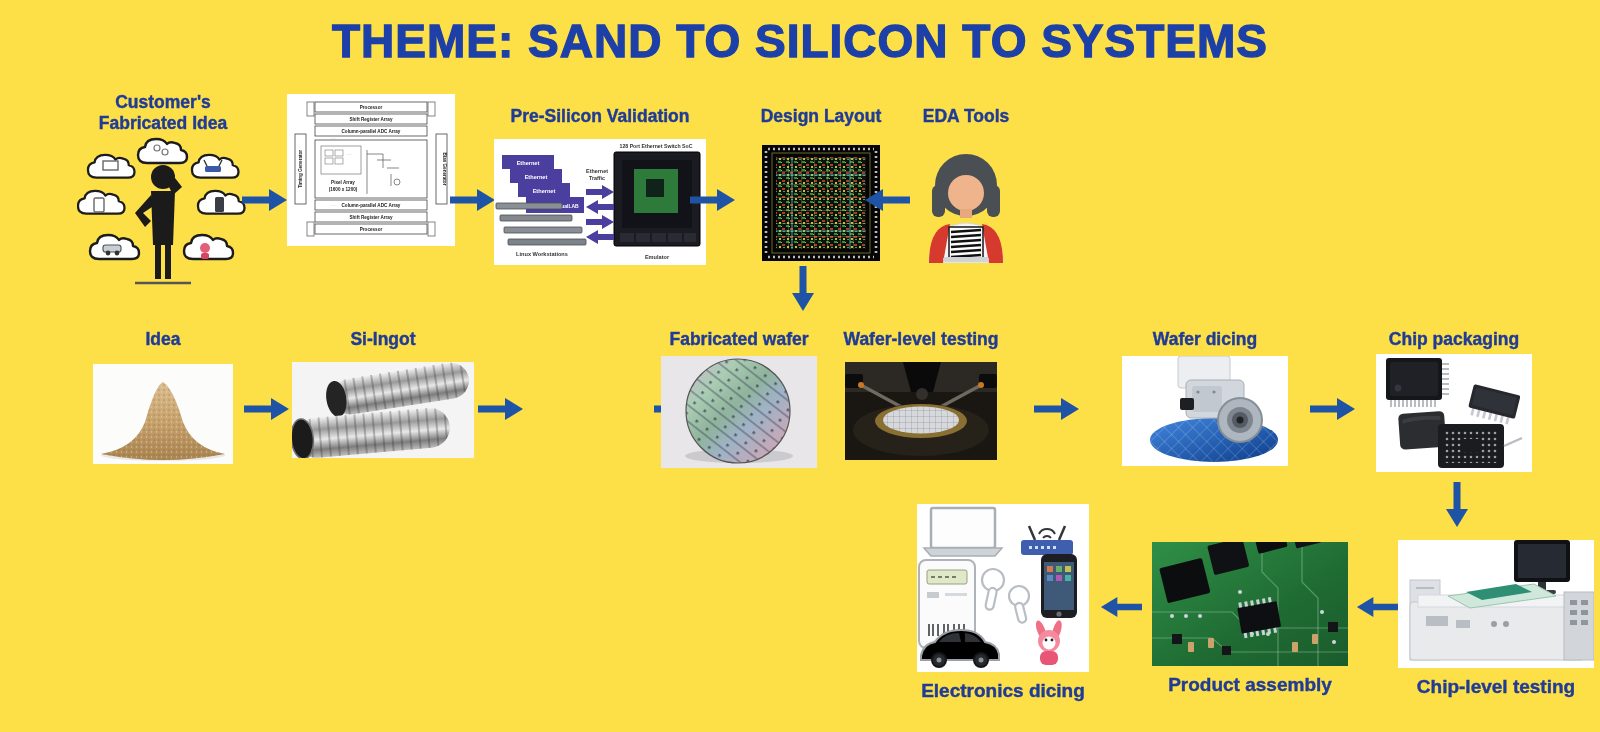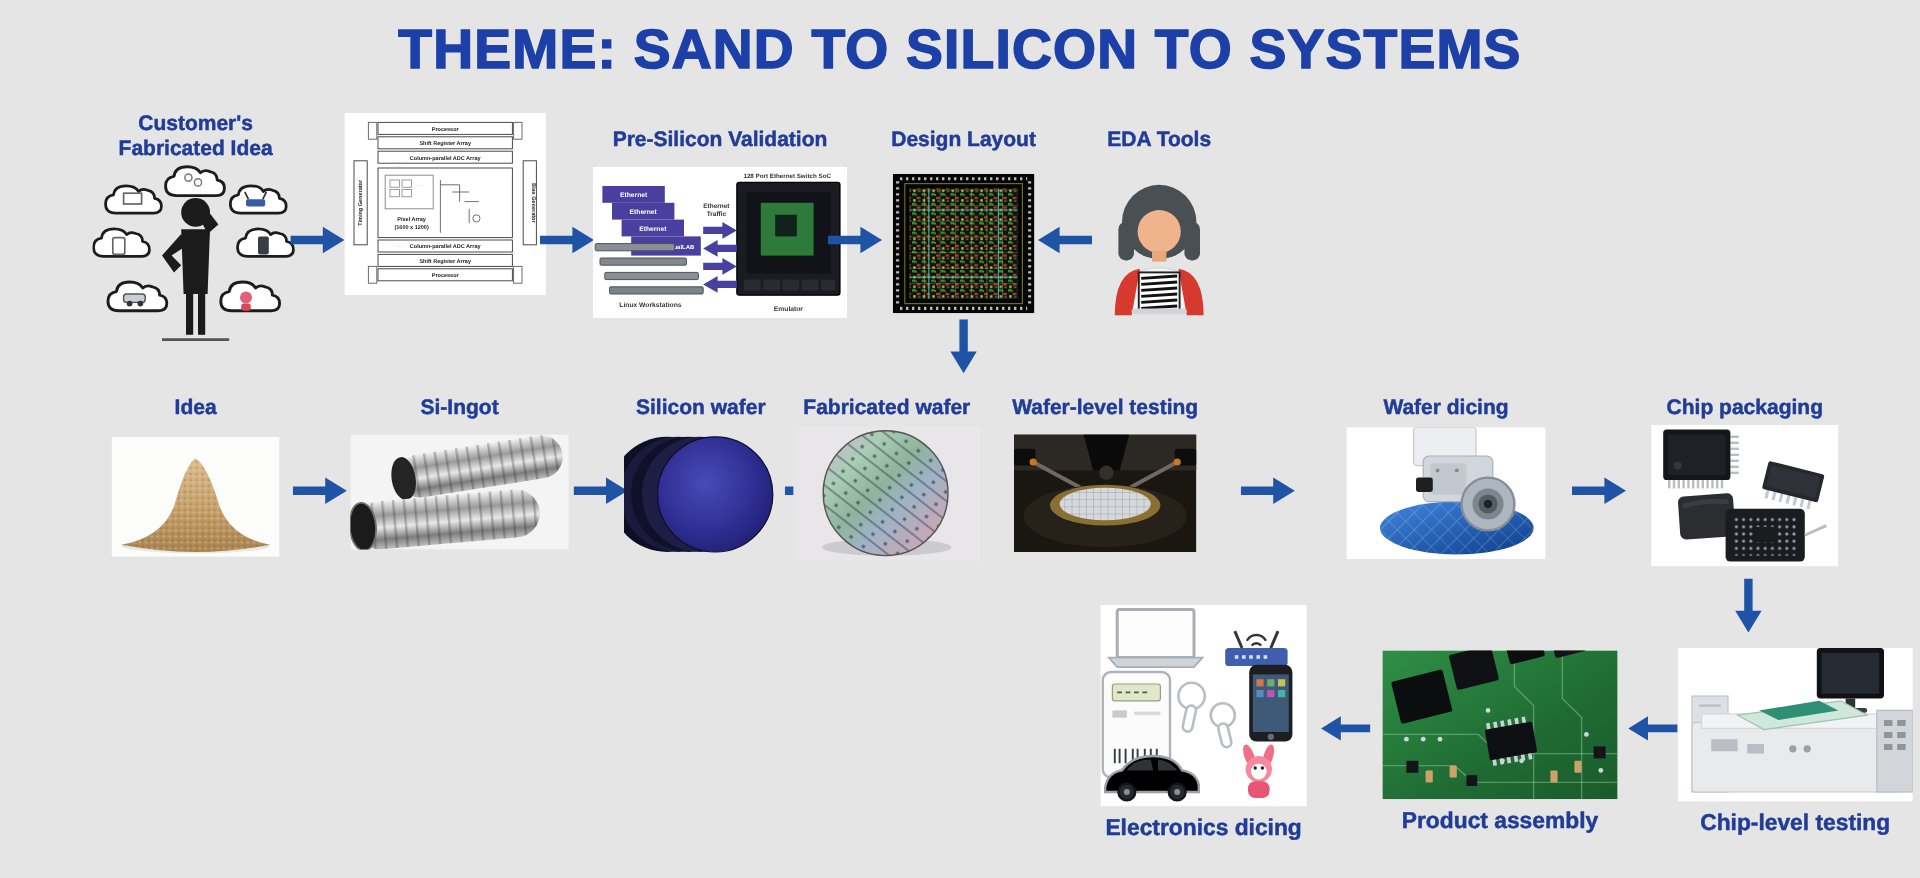--- a/index.html
+++ b/index.html
@@ -1,16 +1,16 @@
 <!DOCTYPE html>
 <html><head>
 <meta charset="utf-8">
 <style>
   html,body{margin:0;padding:0;background:#fff;}
-  .canvas{position:relative;width:1600px;height:732px;background:#e5e5e5;overflow:hidden;
+  .canvas{position:relative;width:1600px;height:732px;background:#fde047;overflow:hidden;
           font-family:"Liberation Sans","DejaVu Sans",sans-serif;}
   .title{position:absolute;top:14px;left:0;width:100%;text-align:center;
          font-size:46px;font-weight:bold;color:#1d40a8;letter-spacing:1px;
          -webkit-text-stroke:1.3px #1d40a8;}
   .node{position:absolute;display:flex;flex-direction:column;align-items:center;}
   .label{font-size:17.5px;font-weight:bold;color:#203c96;text-align:center;line-height:1.18;
          -webkit-text-stroke:0.4px #203c96;}
   .label.big{font-size:19px;}
   .art{position:relative;}
   .arrow{position:absolute;}
@@ -188,21 +188,21 @@
       </svg>
     </div>
   </div>
 
   <div class="arrow" style="left:690px;top:187px;">
     <svg width="46" height="26" viewBox="0 0 46 26">
         <path d="M0 9.5 H27 V2 L45 13 L27 24 V16.5 H0 Z"></path>
       </svg>
   </div>
 
-  <div class="node" style="left:740px;top:106px;width:126px;">
+  <div class="node" style="left:758px;top:106px;width:126px;">
     <div class="label">Design Layout</div>
     <div class="art mt18">
       <svg width="118" height="116" viewBox="0 0 118 116">
         <defs>
           <pattern id="p-noise" width="8" height="8" patternUnits="userSpaceOnUse">
             <rect width="8" height="8" fill="#0d120d"></rect>
             <rect x="0" y="0" width="3" height="2" fill="#2f8f3f"></rect>
             <rect x="4" y="3" width="3" height="2" fill="#b03a2a"></rect>
             <rect x="1" y="5" width="2" height="2" fill="#d2b93c"></rect>
             <rect x="5" y="6" width="2" height="1" fill="#35a08a"></rect>
@@ -332,39 +332,20 @@
       </svg>
     </div>
   </div>
 
   <div class="arrow" style="left:478px;top:396px;">
     <svg width="46" height="26" viewBox="0 0 46 26">
         <path d="M0 9.5 H27 V2 L45 13 L27 24 V16.5 H0 Z"></path>
       </svg>
   </div>
 
-  <div class="node" style="left:516px;top:329px;width:136px;">
-    <div class="label">Silicon wafer</div>
-    <div class="art mt6">
-      <svg width="128" height="112" viewBox="0 0 128 112">
-        <defs>
-          <radialGradient id="g-wafblue" cx="0.42" cy="0.4" r="0.75">
-            <stop offset="0" stop-color="#4a4ab8"></stop>
-              <stop offset="0.6" stop-color="#2c2c90"></stop>
-              <stop offset="1" stop-color="#1b1b66"></stop>
-          </radialGradient>
-        </defs>
-        <circle cx="36" cy="56" r="48" fill="#0e0e24"></circle>
-        <circle cx="45" cy="56" r="48" fill="#1a1a3c"></circle>
-        <circle cx="54" cy="56" r="48" fill="#10102a"></circle>
-        <circle cx="63" cy="56" r="48" fill="#1e1e44"></circle>
-        <circle cx="76" cy="56" r="48" fill="url(#g-wafblue)" stroke="#0c0c30" stroke-width="1"></circle>
-      </svg>
-    </div>
-  </div>
 
   <div class="arrow" style="left:654px;top:396px;">
     <svg width="46" height="26" viewBox="0 0 46 26">
         <path d="M0 9.5 H27 V2 L45 13 L27 24 V16.5 H0 Z"></path>
       </svg>
   </div>
 
   <div class="node" style="left:658px;top:329px;width:162px;justify-content:flex-end;">
     <div class="label">Fabricated wafer</div>
     <div class="art mt6">

